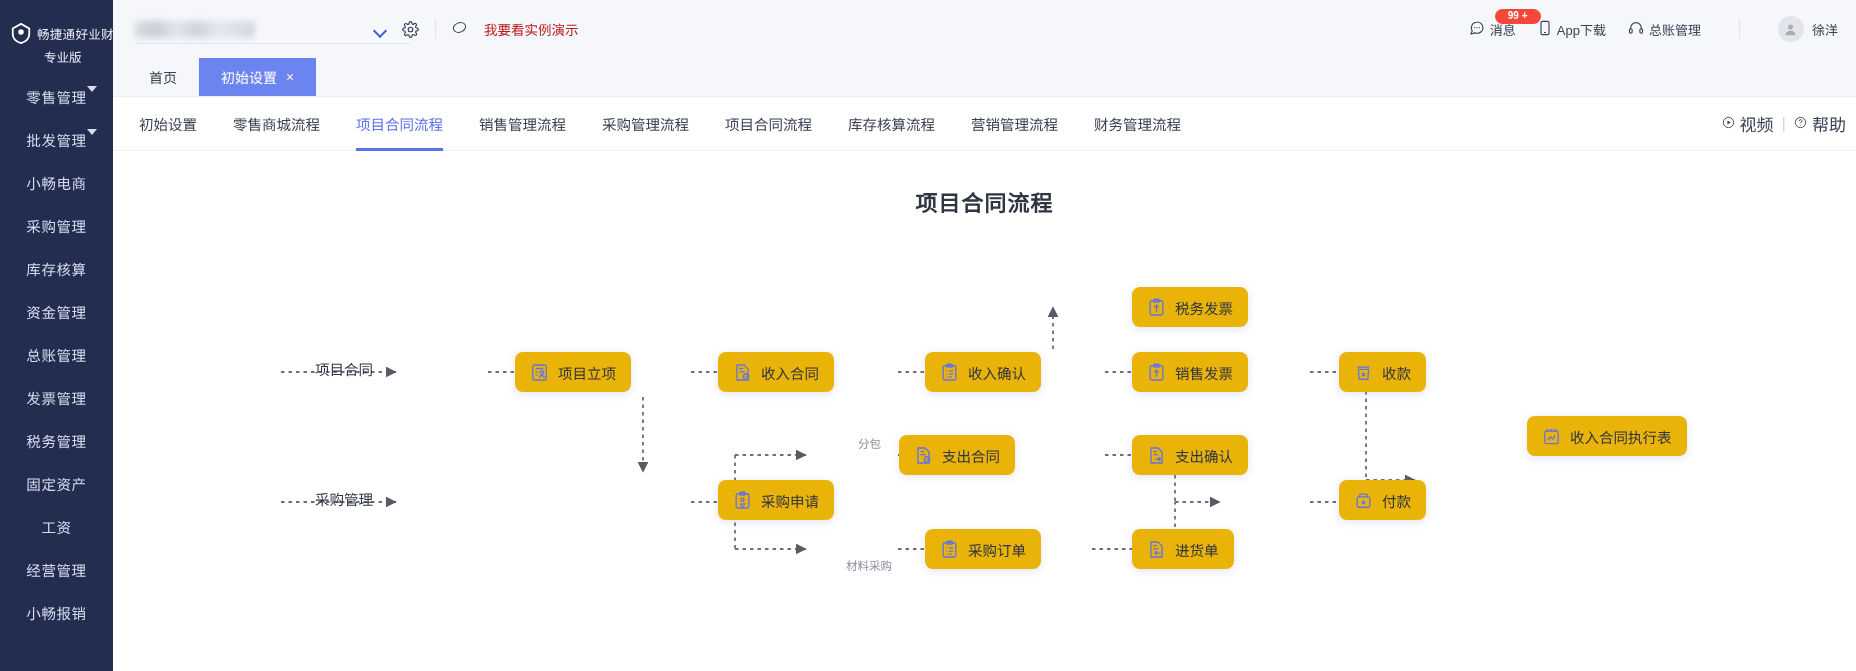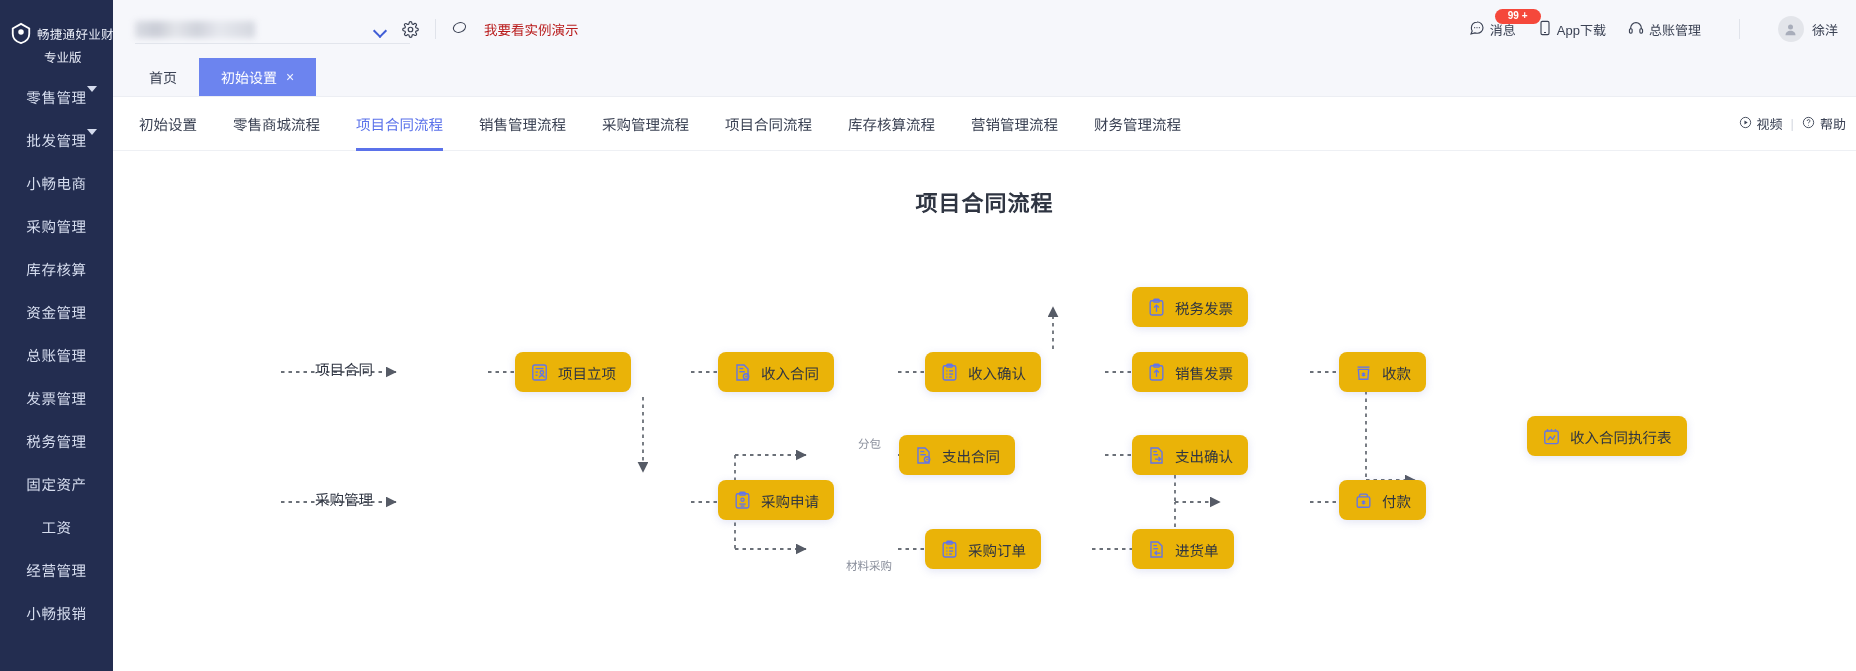--- a/index.html
+++ b/index.html
@@ -112,21 +112,21 @@
   .subtab {
     font-size: 14.5px; color: #3b4254; margin-right: 36px; cursor: pointer;
     position: relative; height: 54px; display: flex; align-items: center;
   }
   .subtab.active { color: #5b72ea; }
   .subtab.active::after {
     content: ""; position: absolute; left: 0; right: 0; bottom: 0; height: 2.5px; background: #5b72ea;
   }
   .subtabs-right {
     position: absolute; right: 10px; display: flex; align-items: center;
-    gap: 8px; font-size: 13px; color: #3b4254;
+    gap: 8px; font-size: 17px; color: #3b4254;
   }
   .sr-item { display: flex; align-items: center; gap: 5px; cursor: pointer; }
   .sr-sep { color: #d5d8e0; }
 
   .diagram-title {
     text-align: center; font-size: 22px; color: #2f3542; margin-top: 34px; letter-spacing: 1px;
   }
 
   
   .canvas { position: relative; width: 100%; height: 420px; margin-top: 10px; }

